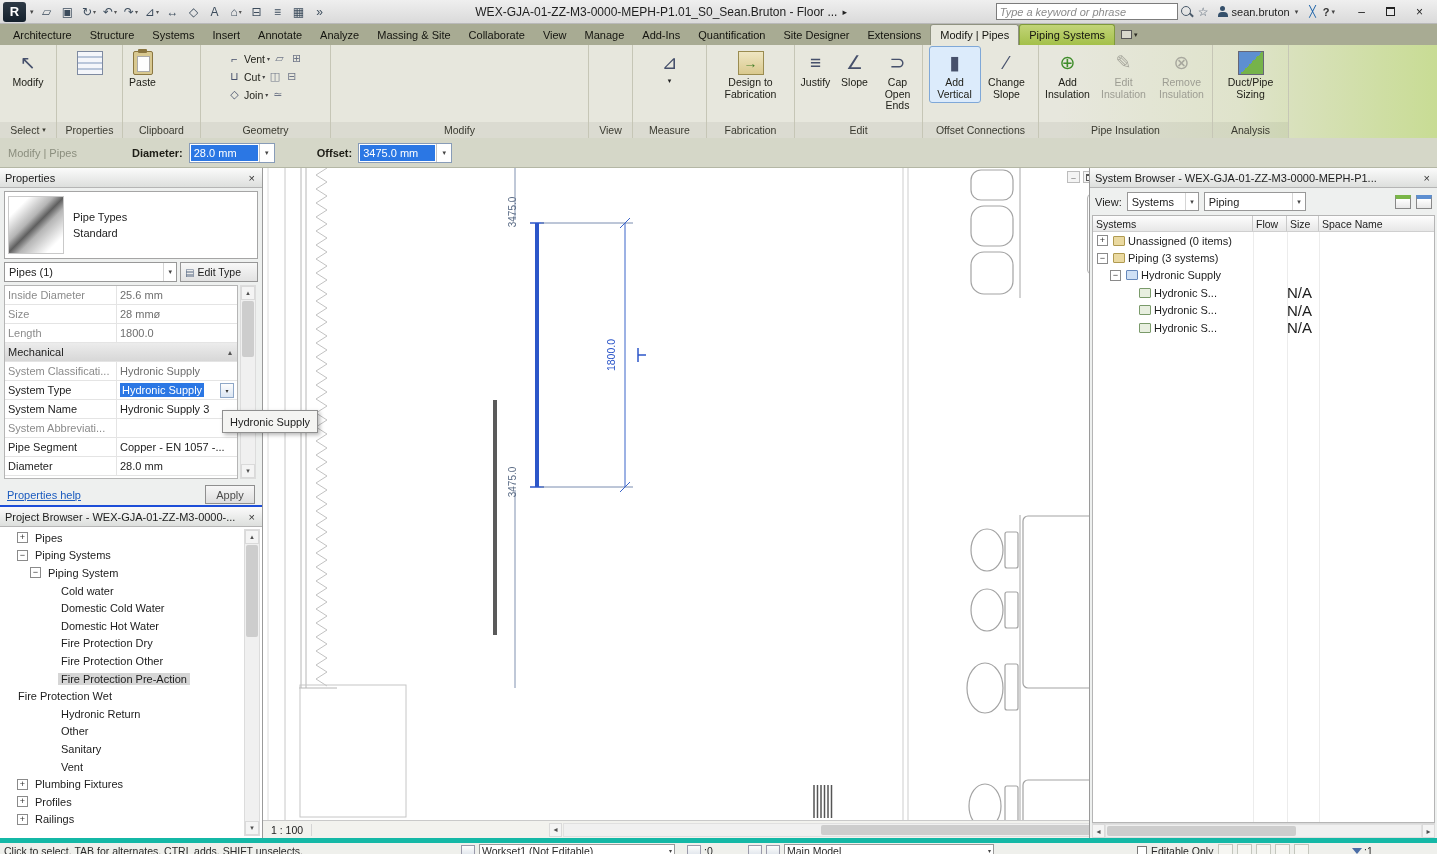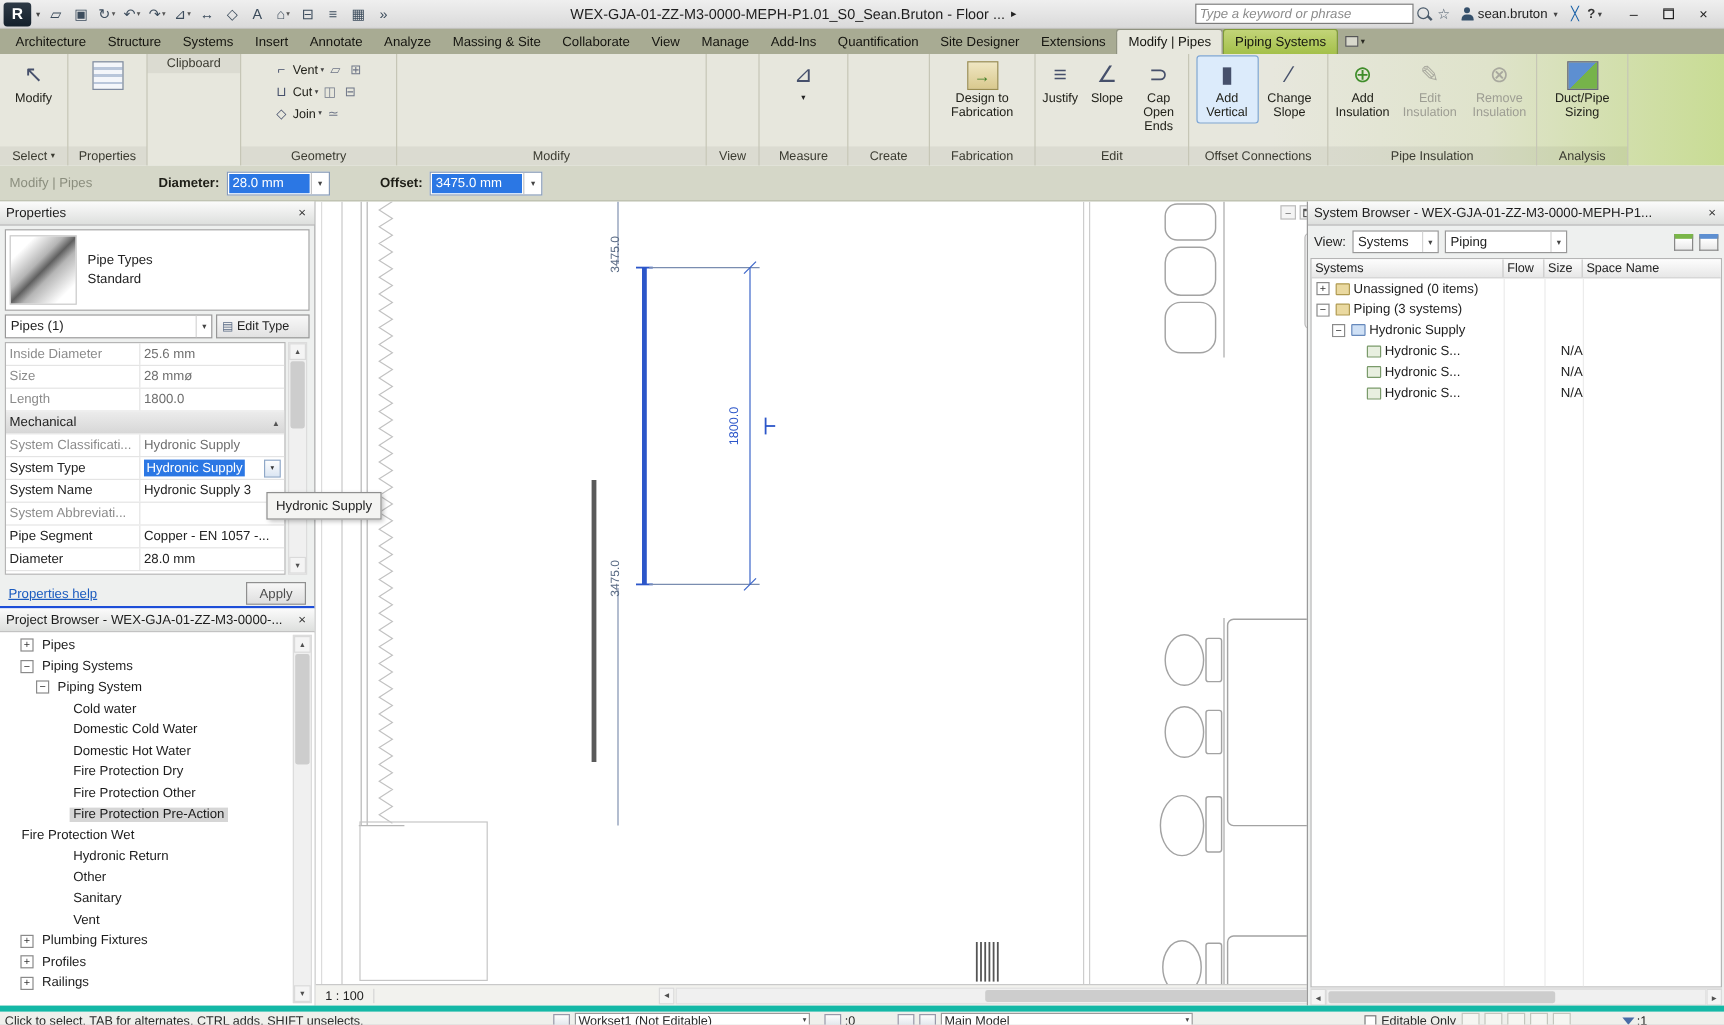--- a/index.html
+++ b/index.html
@@ -200,21 +200,21 @@
 .sys-table{flex:1;margin:0 2px 0 2px;background:#fff;border:1px solid #b5b5b5;display:flex;flex-direction:column;overflow:hidden}
 .sys-cols{height:16px;display:flex;background:linear-gradient(#fdfdfd,#e7e7e7);border-bottom:1px solid #cfcfcf;
   font-size:10.5px;color:#222;flex:0 0 auto}
 .sys-cols span{display:flex;align-items:center;padding:0 3px;border-right:1px solid #c9c9c9;overflow:hidden;white-space:nowrap}
 .col-sys{width:160px}.col-flow{width:34px}.col-size{width:32px}.col-space{flex:1;border-right:none !important}
 .sys-rows{flex:1;position:relative}
 .colline{position:absolute;top:0;bottom:0;width:1px;background:#ececec}
 .sb-row{height:17.4px;display:flex;align-items:center;font-size:11px;position:relative;color:#1c1c1c}
 .sbc-sys{width:160px;display:flex;align-items:center;overflow:hidden;white-space:nowrap}
 .sbc-flow{width:34px;text-align:center}
-.sbc-size{width:32px;text-align:right;font-size:11px}
+.sbc-size{width:32px;text-align:left;font-size:15px}
 .sbc-space{flex:1}
 .sb-ico{width:12px;height:10px;margin:0 3px 0 1px;flex:0 0 auto;border:1px solid #b09a50;background:#ead9a0;border-radius:1px}
 .sb-row.ico-system .sb-ico{background:#cfe0f5;border-color:#6688bb}
 .sb-row.ico-pipe .sb-ico{background:#e8efe0;border-color:#7a9a6a}
 .sys-hscroll{height:15px;display:flex;align-items:center;flex:0 0 auto;background:#f0f0f0;border-top:1px solid #d9d9d9;margin:0 2px}
 
 
 .statusbar{position:absolute;left:0;right:0;bottom:0;height:16px;background:#eff0ec;border-top:5px solid #14b8a6;
   font-size:10.5px;color:#2a2a2a}
 .statusbar>*{position:absolute;top:0;height:15px;display:flex;align-items:center}
@@ -398,20 +398,34 @@
               <span class="icon-props"></span>
             </span>
         </div>
       </div>
       <div class="rfooter">
           <span>Properties</span>
         </div>
     </div>
 
     <div class="rpanel" style="width:78px">
+      <div class="rbody">
+        <div class="bigbtn">
+          <span class="bicon">
+              <span class="icon-clip"></span>
+            </span>
+          <span class="blabel">Paste</span>
+        </div>
+        <div class="clip-minis">
+          <span class="minibtn"></span>
+            <span class="minibtn"></span>
+            <span class="minibtn"></span>
+            <span class="minibtn"></span>
+        </div>
+      </div>
       <div class="rfooter">
           <span>Clipboard</span>
         </div>
     </div>
 
     <div class="rpanel" style="width:130px">
       <div class="rbody">
         <div class="geo-col">
           <div class="geo-row">
               <span class="minibtn">⌐</span>
@@ -482,32 +496,20 @@
         <div class="bigbtn">
           <span class="bicon">⊿</span>
           <span class="f-caret">▾</span>
         </div>
       </div>
       <div class="rfooter">
           <span>Measure</span>
         </div>
     </div>
 
-    <div class="rpanel" style="width:68px">
-      <div class="rbody">
-        <div class="create-grid">
-          <span class="minibtn"></span>
-            <span class="minibtn"></span>
-            <span class="minibtn"></span>
-        </div>
-      </div>
-      <div class="rfooter">
-          <span>Create</span>
-        </div>
-    </div>
 
     <div class="rpanel" style="width:88px">
       <div class="rbody">
         <div class="bigbtn" style="width:72px">
           <span class="bicon">
               <span class="icon-fab">
                 <span>→</span>
               </span>
             </span>
           <span class="blabel">Design to Fabrication</span>

